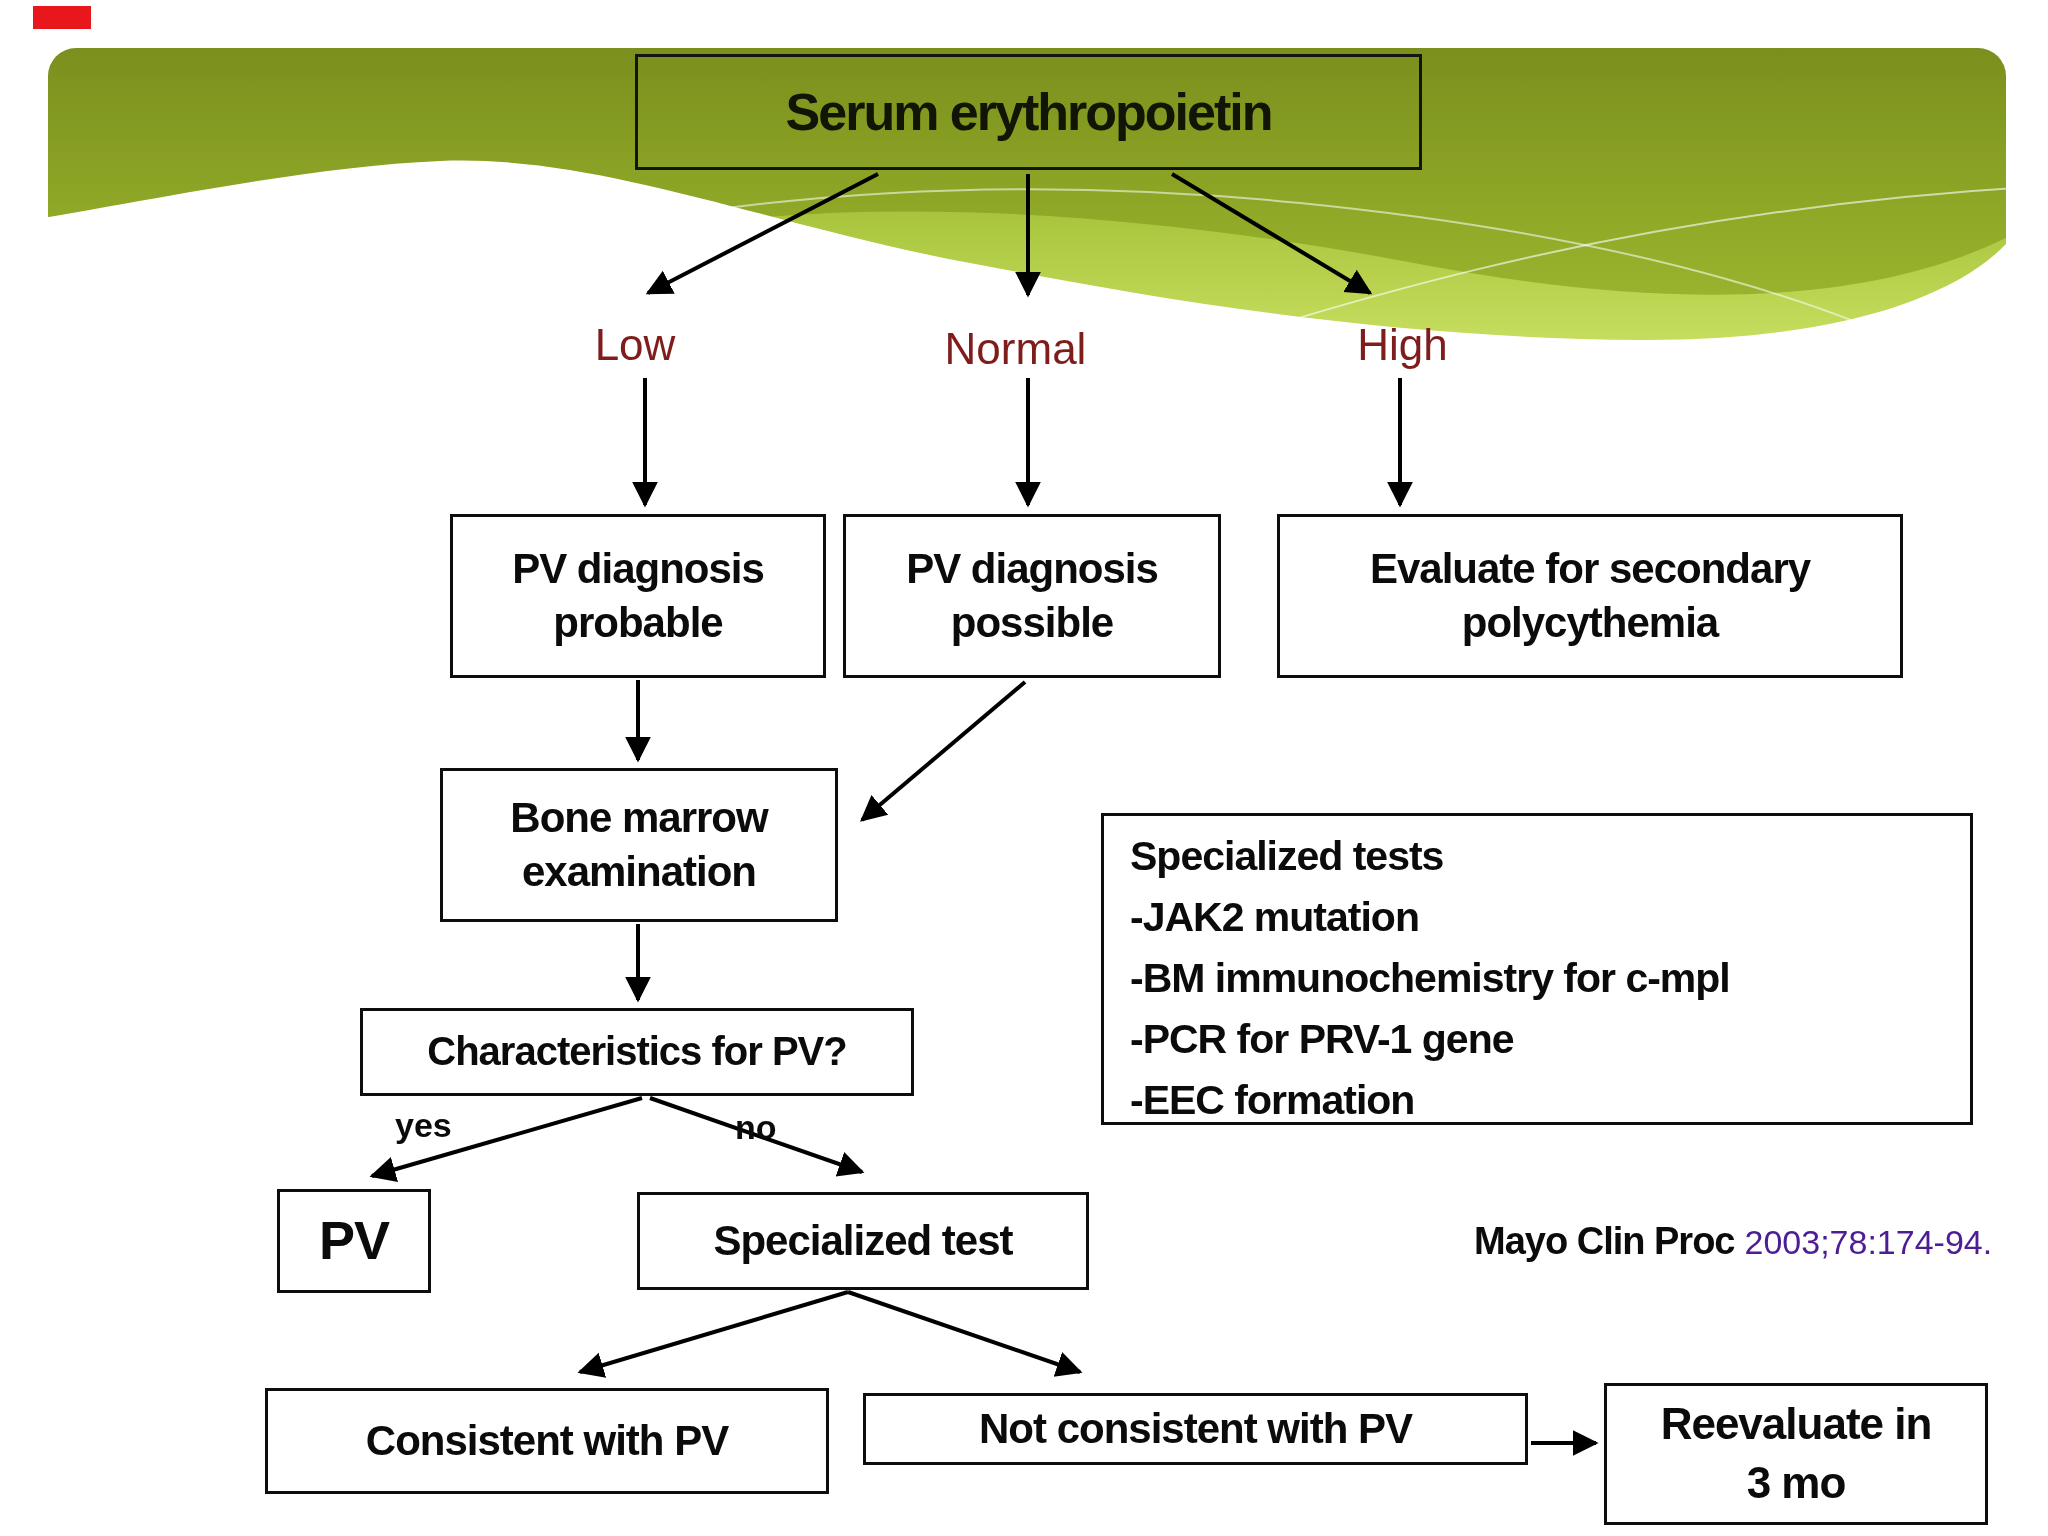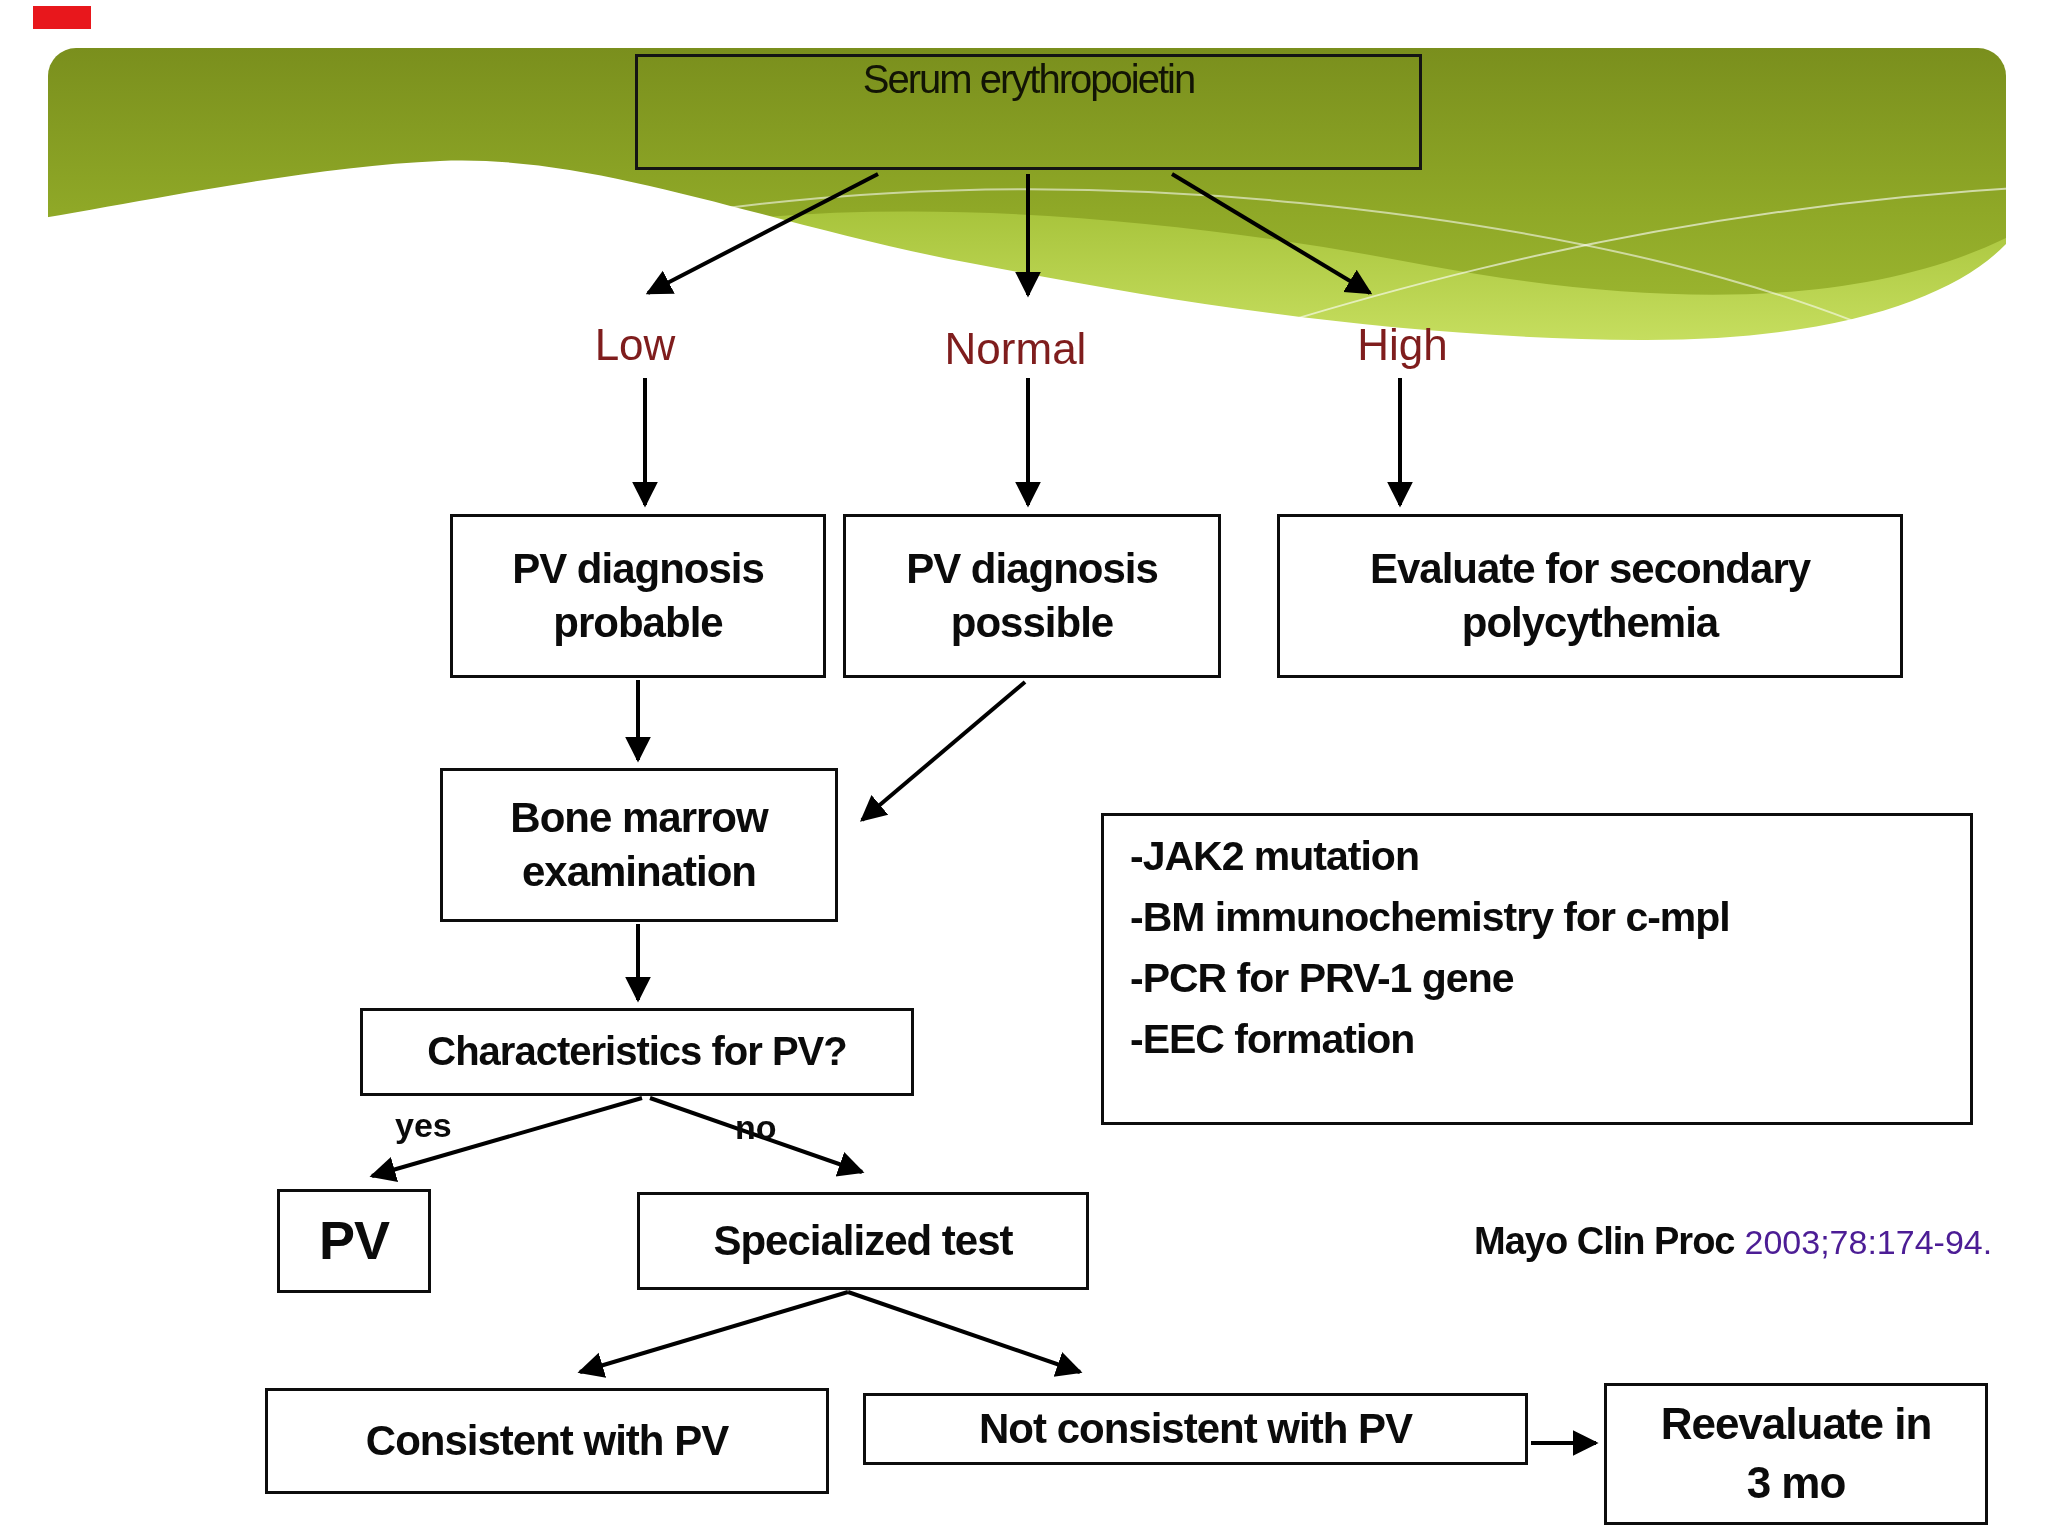--- a/index.html
+++ b/index.html
@@ -17,22 +17,22 @@
   .rec{left:33px;top:6px;width:58px;height:23px;background:#e8171c;z-index:3;}
   
   .fbox{
     background:#ffffff;border:3px solid #0d0d0d;z-index:2;
     display:flex;align-items:center;justify-content:center;text-align:center;
     font-weight:bold;letter-spacing:-1px;line-height:1.28;
   }
   .titlebox{
     left:635px;top:54px;width:787px;height:116px;z-index:2;
     background:transparent;border:3px solid #141414;
-    display:flex;justify-content:center;
-    font-size:40px;font-weight:400;letter-spacing:-2px;color:#121405;
+    display:flex;align-items:center;justify-content:center;
+    font-size:52px;font-weight:700;letter-spacing:-2px;color:#121405;
   }
   .b-row1{font-size:42px;}
   .b1{left:430px;top:514px;width:376px;height:164px;margin-left:20px;}
   .b2{left:843px;top:514px;width:378px;height:164px;}
   .b3{left:1270px;top:514px;width:626px;height:164px;margin-left:7px;}
   .bone{left:440px;top:768px;width:398px;height:154px;font-size:42px;}
   .char{left:360px;top:1008px;width:554px;height:88px;font-size:40px;}
   .pvbox{left:277px;top:1189px;width:154px;height:104px;font-size:54px;}
   .spec{left:637px;top:1192px;width:452px;height:98px;font-size:42px;}
   .cons{left:265px;top:1388px;width:564px;height:106px;font-size:42px;}
@@ -124,20 +124,21 @@
 <div class="abs fbox bone">Bone marrow examination</div>
 <div class="abs fbox char">Characteristics for PV?</div>
 
 <div class="abs yn yes">yes</div>
 <div class="abs yn no">no</div>
 
 <div class="abs fbox pvbox">PV</div>
 <div class="abs fbox spec">Specialized test</div>
 
 <div class="abs panel">
+  <div>Specialized tests</div>
   <div>-JAK2 mutation</div>
   <div>-BM immunochemistry for c-mpl</div>
   <div>-PCR for PRV-1 gene</div>
   <div>-EEC formation</div>
 </div>
 
 <div class="abs cite">
   <span class="j">Mayo Clin Proc</span><span class="r">2003;78:174-94.</span>
 </div>
 

